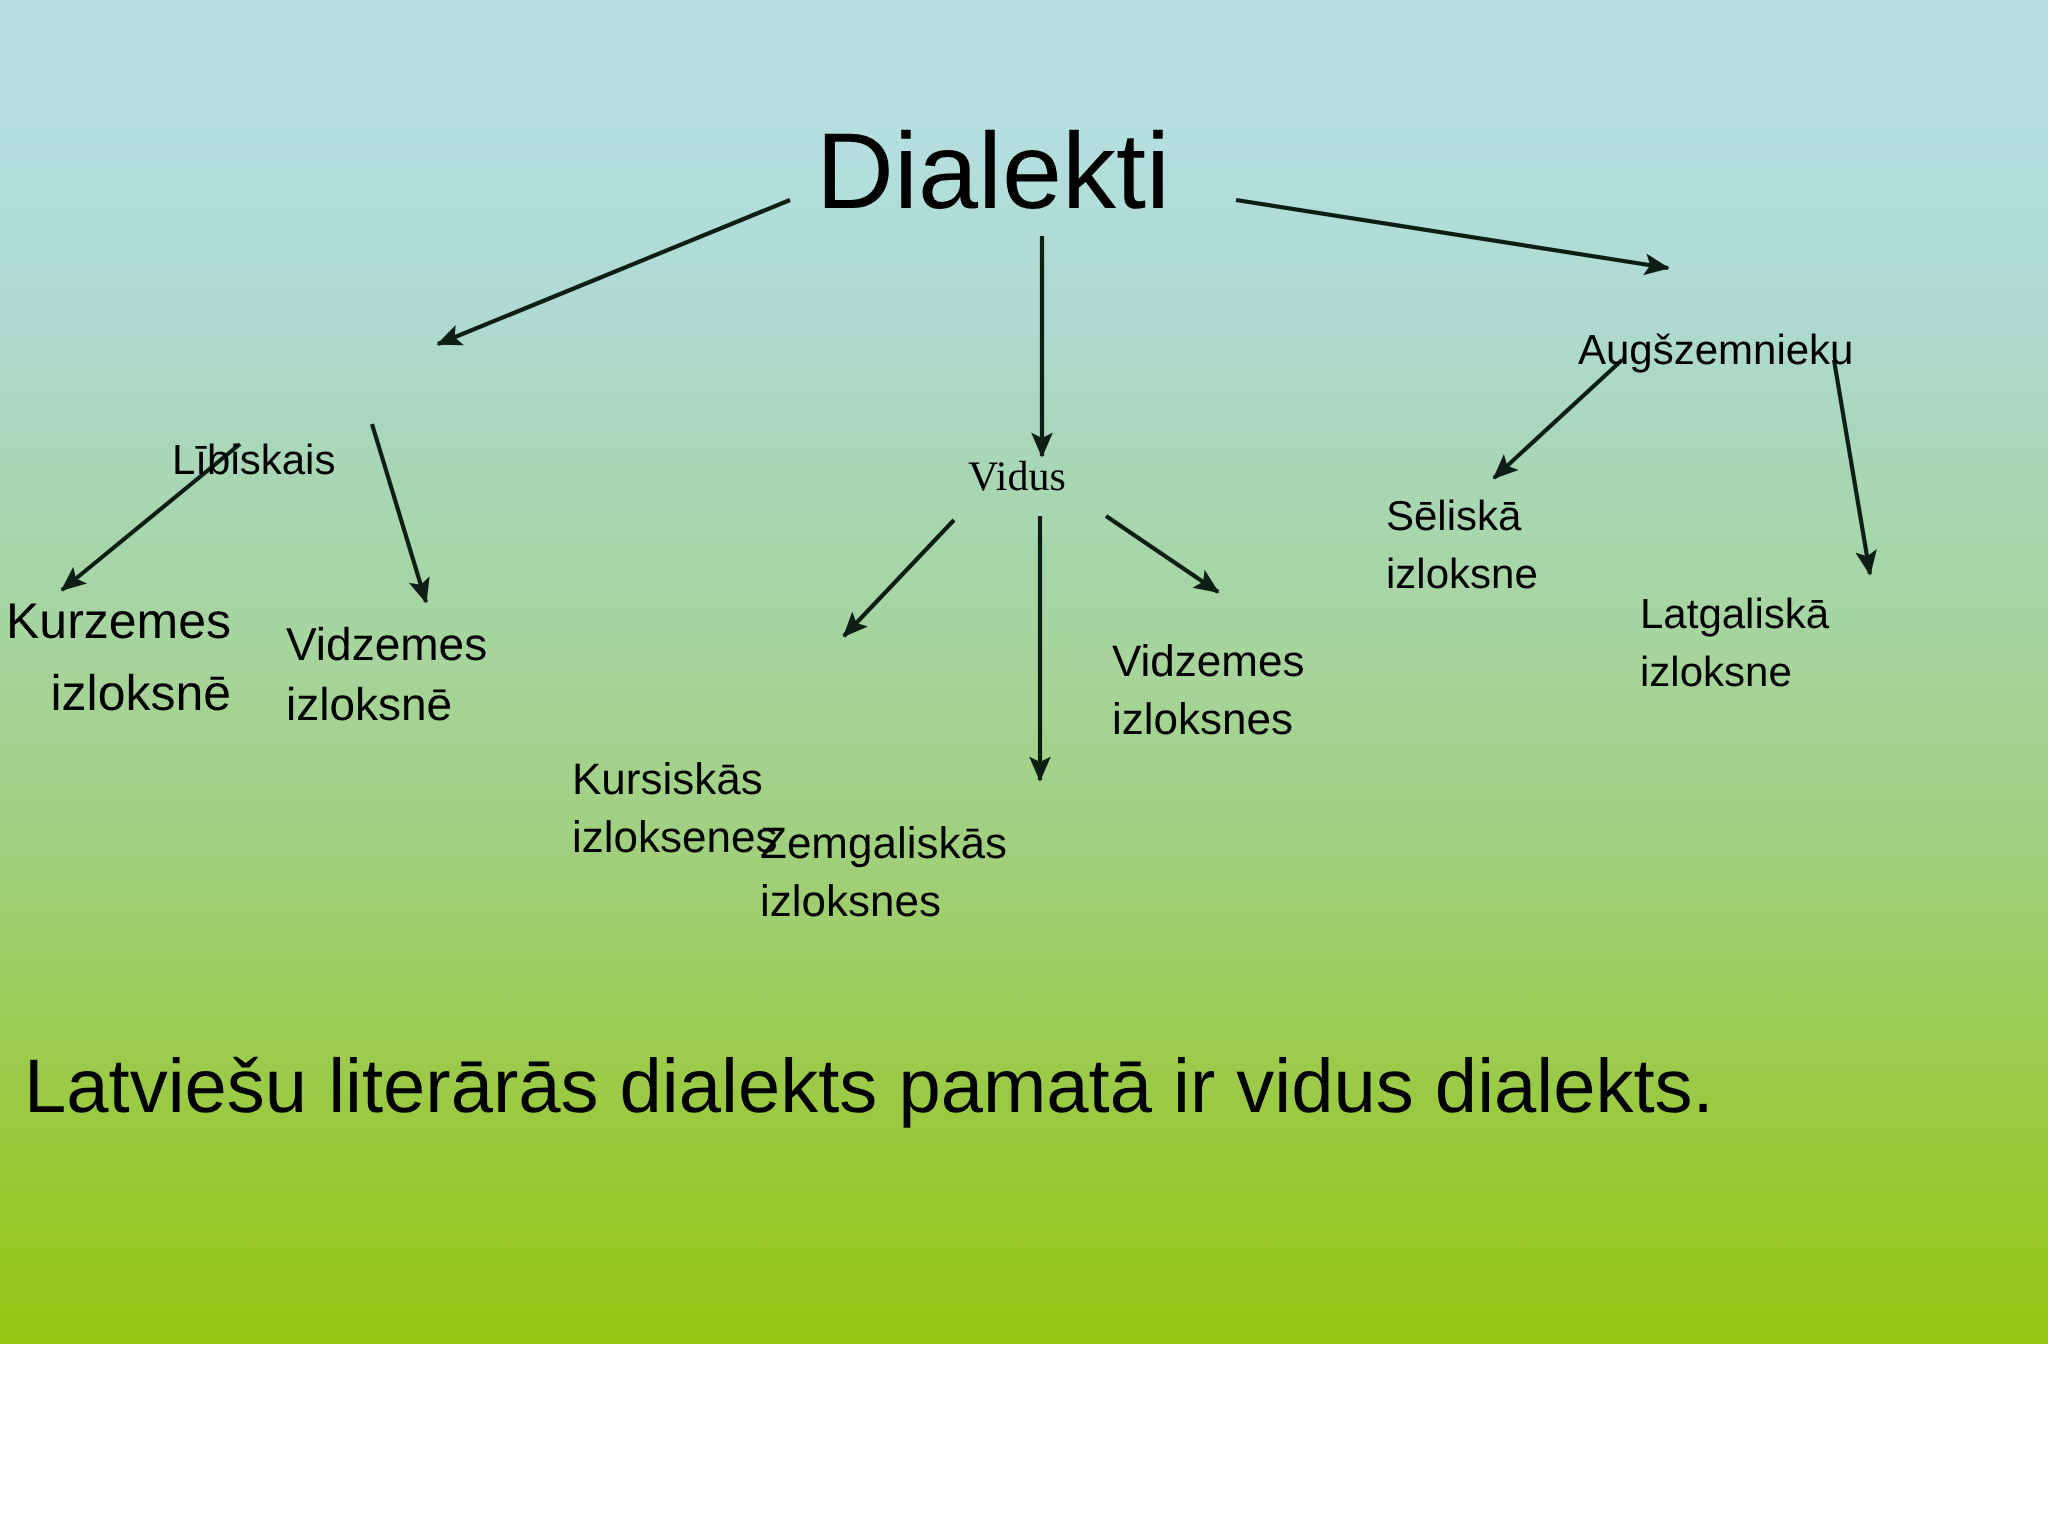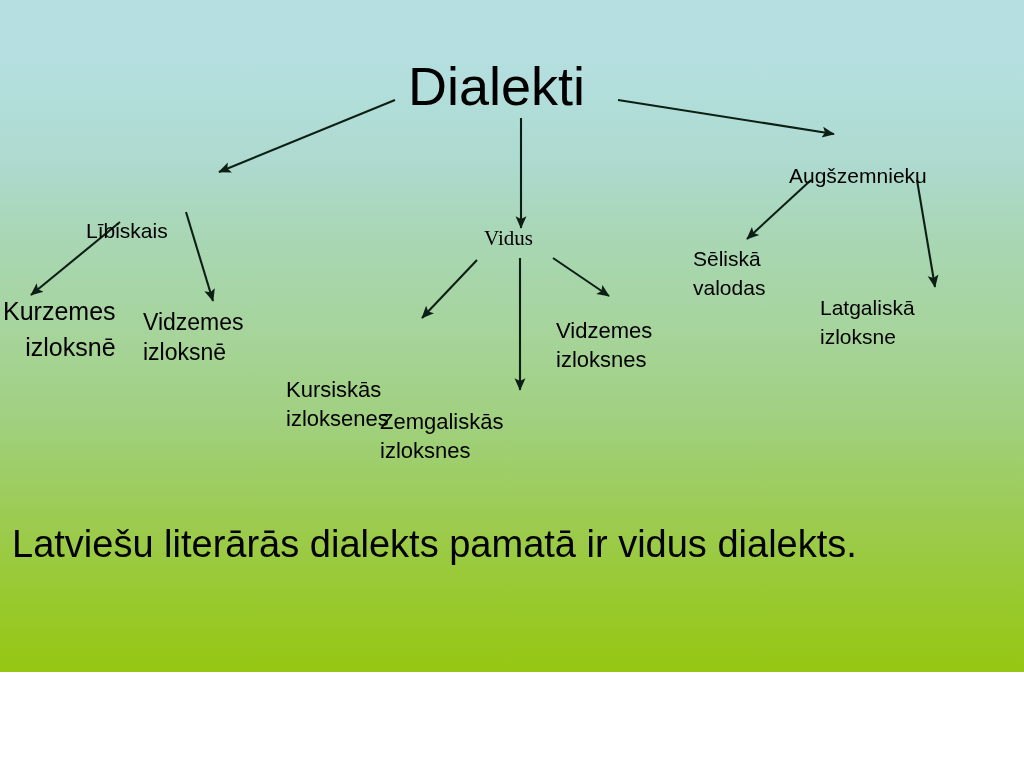--- a/index.html
+++ b/index.html
@@ -169,20 +169,20 @@
   <div class="node" id="node-kursiskas">Kursiskās
 izloksenes</div>
 
   <div class="node" id="node-zemgaliskas">Zemgaliskās
 izloksnes</div>
 
   <div class="node" id="node-vidzemes-vid">Vidzemes
 izloksnes</div>
 
   <div class="node" id="node-seliska">Sēliskā
-valodas</div>
+izloksne</div>
 
   <div class="node" id="node-latgaliska">Latgaliskā
 izloksne</div>
 
   <div id="caption">Latviešu literārās dialekts pamatā ir vidus dialekts.</div>
 
 </div>
 
 </body></html>

